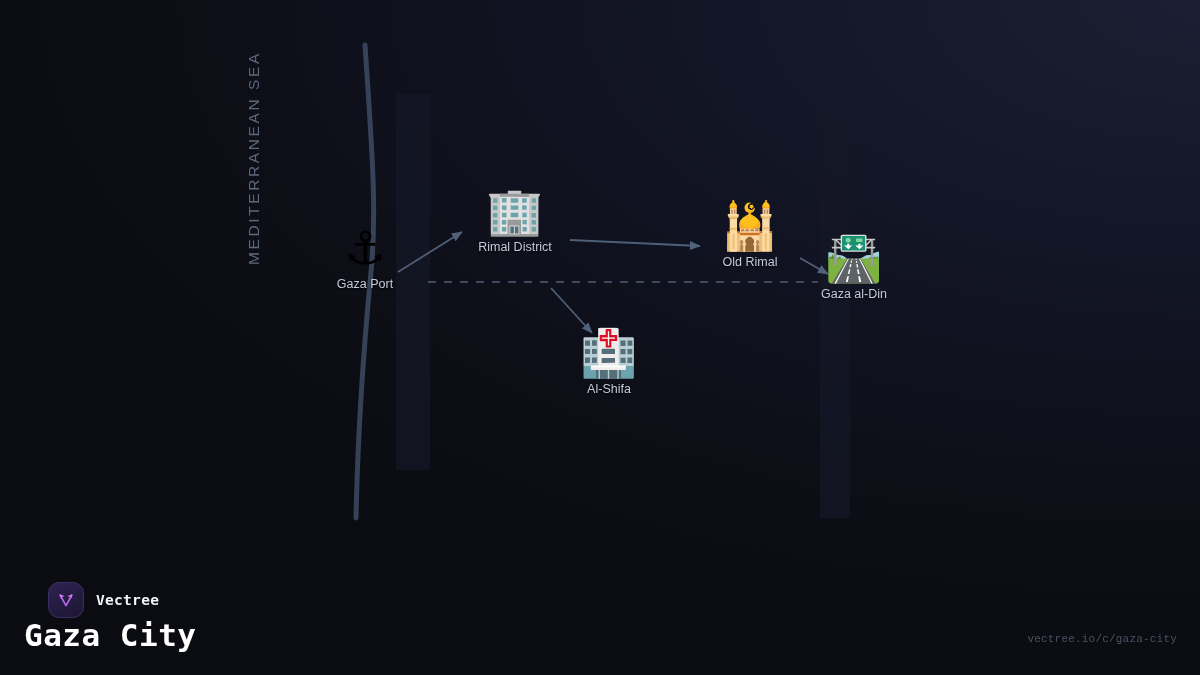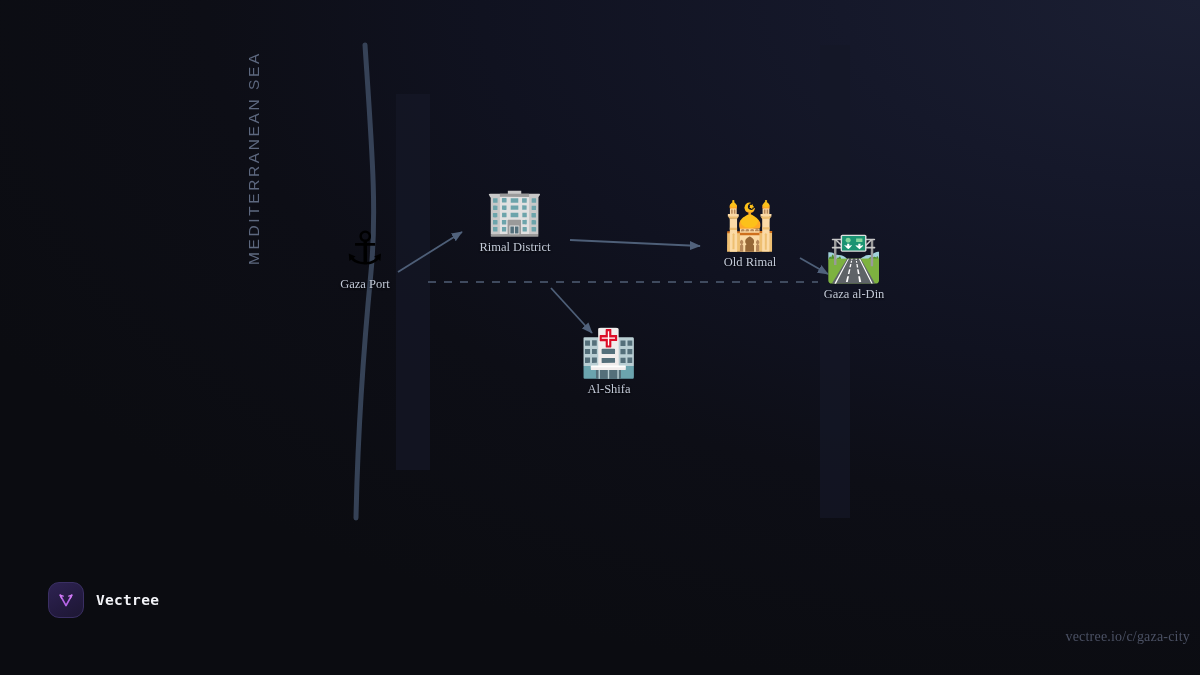--- a/index.html
+++ b/index.html
@@ -69,21 +69,20 @@
     font-size: 46px;
     line-height: 1;
     font-family: "DejaVu Sans", sans-serif;
     user-select: none;
   }
   .node-label {
     font-size: 12.5px;
     color: #c3cad8;
     white-space: nowrap;
     text-shadow: 0 1px 2px rgba(0,0,0,.85);
-    font-family: Liberation Serif, serif;
   }
 
   
   #footer {
     position: absolute;
     left: 0;
     bottom: 0;
     width: 1200px;
     height: 110px;
   }
@@ -118,24 +117,24 @@
     left: 24px;
     top: 52px;
     font-family: "DejaVu Sans Mono", monospace;
     font-size: 31px;
     font-weight: 700;
     color: #ffffff;
     letter-spacing: .5px;
   }
   #footer-url {
     position: absolute;
-    right: 10px;
+    right: 23px;
     bottom: 30px;
-    font-family: Liberation Serif, serif;
-    font-size: 14px;
+    font-family: Liberation Mono, monospace;
+    font-size: 11px;
     color: #4c5costs;
     color: #4b5164;
     letter-spacing: .2px;
   }
 </style>
 </head>
 <body>
 
 <div id="stage">
 
@@ -199,18 +198,19 @@
       <div id="brand-mark">
         <svg width="20" height="20" viewBox="0 0 20 20" aria-hidden="true">
           <path d="M4.2 5.2 L10 15.6 L15.8 5.2" fill="none" stroke="#b765e8" stroke-width="1.7" stroke-linecap="round" stroke-linejoin="round"></path>
           <path d="M4.2 5.2 L5.6 8.2 M4.2 5.2 L7.2 6.2" fill="none" stroke="#d07bf5" stroke-width="1.3" stroke-linecap="round"></path>
           <path d="M15.8 5.2 L14.4 8.2 M15.8 5.2 L12.8 6.2" fill="none" stroke="#d07bf5" stroke-width="1.3" stroke-linecap="round"></path>
         </svg>
       </div>
       <span id="brand-name">Vectree</span>
     </div>
 
+    <div id="page-title">Gaza City</div>
 
     <div id="footer-url">vectree.io/c/gaza-city</div>
 
   </div>
 
 </div>
 
 </body></html>

